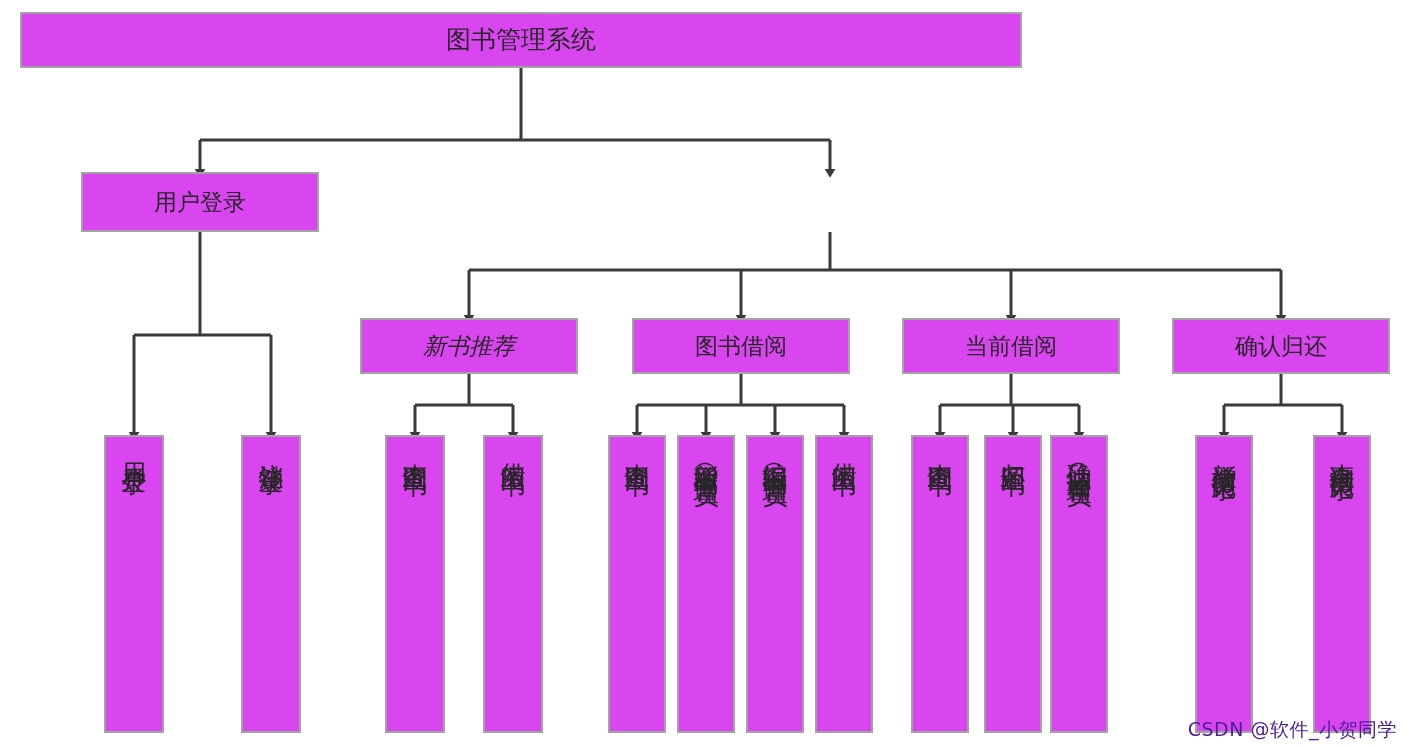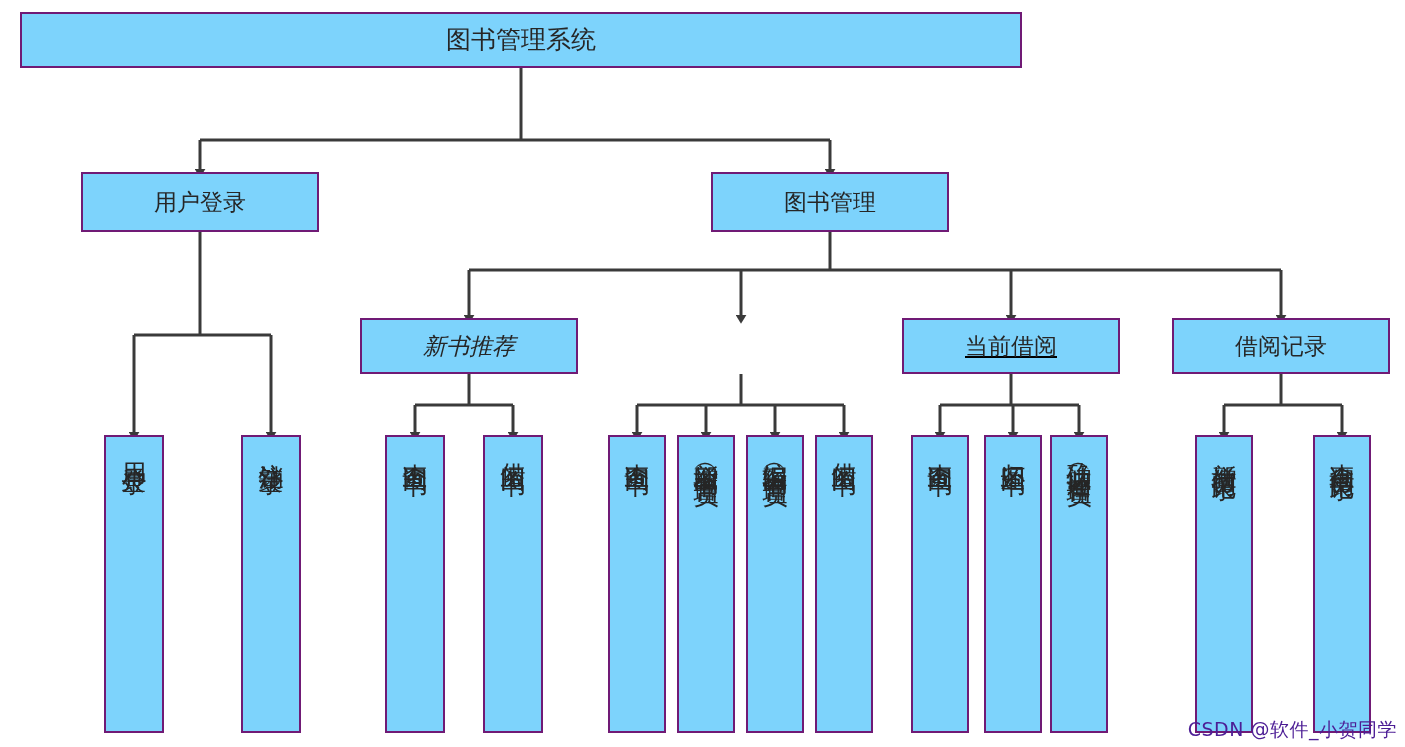--- a/index.html
+++ b/index.html
@@ -22,22 +22,22 @@
     position: absolute;
     left: 0;
     top: 0;
     width: 1405px;
     height: 747px;
     pointer-events: none;
   }
   .node {
     position: absolute;
     box-sizing: border-box;
-    background: #7dd3fc;
-    border: 2px solid #701a75;
+    background: #d946ef;
+    border: 2px solid #a3a3a3;
     display: flex;
     align-items: center;
     justify-content: center;
     z-index: 2;
   }
   .node-label {
     color: #262626;
     line-height: 1.15;
     text-align: center;
     white-space: nowrap;
@@ -125,32 +125,32 @@
       </g>
   </svg>
 
   <div class="node node-root" style="left: 20px; top: 12px; width: 1002px; height: 56px;">
     <span class="node-label">图书管理系统</span>
   </div>
 
   <div class="node node-h" style="left: 81px; top: 172px; width: 238px; height: 60px;">
     <span class="node-label">用户登录</span>
   </div>
-  <div class="node node-h" style="left: 711px; top: 172px; width: 238px; height: 60px;">
-    <span class="node-label">图书管理</span>
-  </div>
 
   <div class="node node-h" style="left: 360px; top: 318px; width: 218px; height: 56px; font-style: italic;">
     <span class="node-label">新书推荐</span>
   </div>
-  <div class="node node-h" style="left: 902px; top: 318px; width: 218px; height: 56px; text-decoration: underline;">
+  <div class="node node-h" style="left: 632px; top: 318px; width: 218px; height: 56px;">
+    <span class="node-label">图书借阅</span>
+  </div>
+  <div class="node node-h" style="left: 902px; top: 318px; width: 218px; height: 56px;">
     <span class="node-label">当前借阅</span>
   </div>
   <div class="node node-h" style="left: 1172px; top: 318px; width: 218px; height: 56px;">
-    <span class="node-label">借阅记录</span>
+    <span class="node-label">确认归还</span>
   </div>
 
   <div class="node node-leaf" style="left: 104px; top: 435px; width: 60px; height: 298px;">
     <span class="node-label">用户登录</span>
   </div>
   <div class="node node-leaf" style="left: 241px; top: 435px; width: 60px; height: 298px;">
     <span class="node-label">注销登录</span>
   </div>
   <div class="node node-leaf" style="left: 385px; top: 435px; width: 60px; height: 298px;">
     <span class="node-label">查询图书</span>

